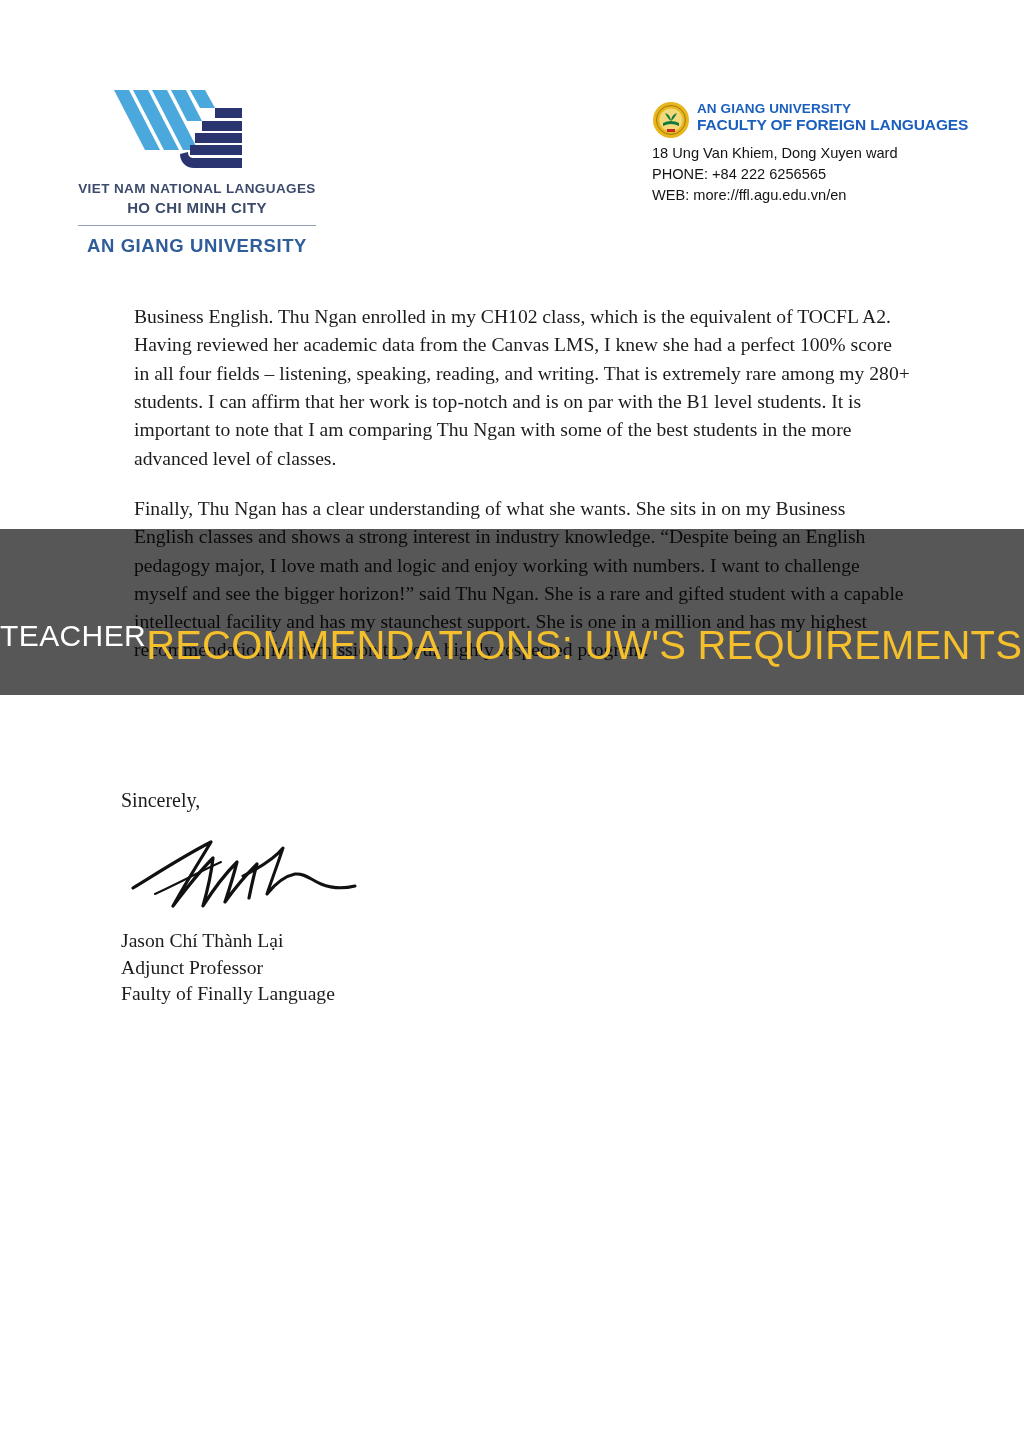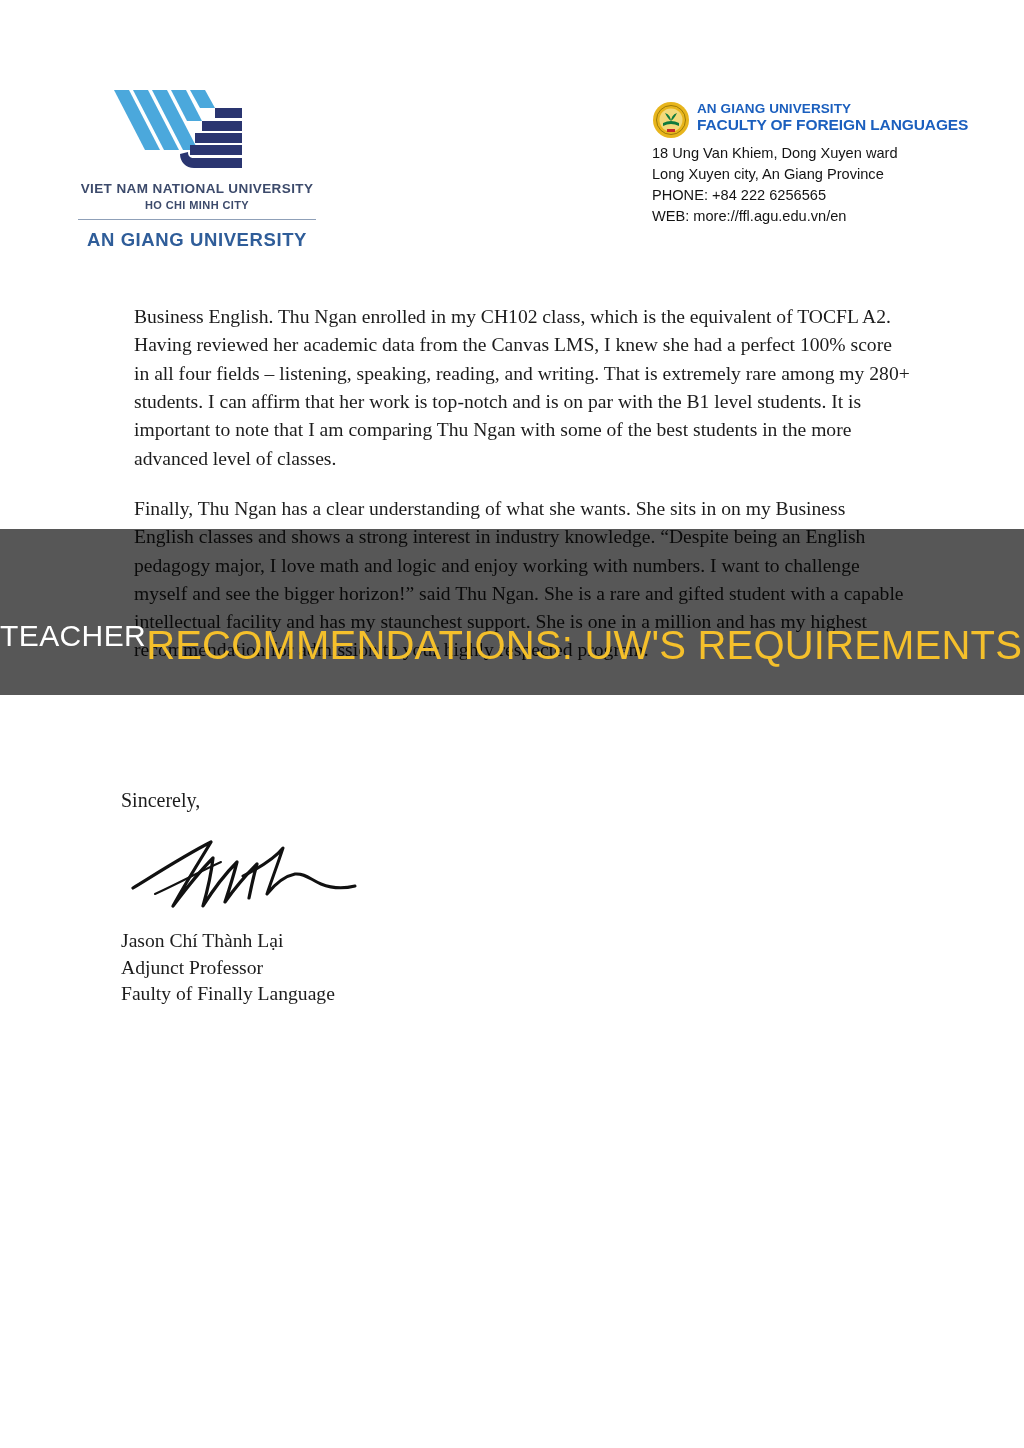--- a/index.html
+++ b/index.html
@@ -51,21 +51,21 @@
     font-weight: bold;
     font-size: 13.5px;
     letter-spacing: 0.4px;
     color: #3c4a6b;
     line-height: 1.32;
     white-space: nowrap;
   }
   .vnu-city {
     font-family: "Liberation Sans", sans-serif;
     font-weight: bold;
-    font-size: 11px;
+    font-size: 15px;
     letter-spacing: 0.4px;
     color: #3c4a6b;
     line-height: 1.32;
   }
   .vnu-rule {
     height: 1px;
     background: #8fa0b8;
     margin: 7px 6px 9px 6px;
   }
   .agu-name {
@@ -220,21 +220,21 @@
         <path d="M61 2 h15 L92 33 h-15 Z" fill="#4BA8DC"></path>
         <path d="M80 2 h15 L105 20 h-15 Z" fill="#4BA8DC"></path>
         <g fill="#2A3570">
           <path d="M92 33 h40 v10 h-40 Z"></path>
           <path d="M85 45 h47 v10 h-47 Z"></path>
           <path d="M80 57 h52 v10 h-52 Z"></path>
           <path d="M105 20 h27 v10 h-27 Z"></path>
           <path d="M70 66 c0 8 6 14 14 14 h48 v-10 h-48 c-4 0 -6 -2 -6 -6 Z"></path>
         </g>
       </svg>
-      <div class="vnu-name">VIET NAM NATIONAL UNIVERSITY</div>
+      <div class="vnu-name">VIET NAM NATIONAL LANGUAGES</div>
       <div class="vnu-city">HO CHI MINH CITY</div>
       <div class="vnu-rule"></div>
       <div class="agu-name">AN GIANG UNIVERSITY</div>
     </div>
 
     <div class="faculty-block">
       <div class="faculty-title-row">
         <svg class="seal" viewBox="0 0 38 38">
           <circle cx="19" cy="19" r="18" fill="#E8B51C"></circle>
           <circle cx="19" cy="19" r="14.5" fill="none" stroke="#7a6000" stroke-width="0.7"></circle>
@@ -242,21 +242,20 @@
           <path d="M11 22 q8 -4 16 0 v3 q-8 -4 -16 0 Z" fill="#0F7A3D"></path>
           <path d="M13 12 q6 2 6 9 q0 -7 6 -9 q-3 6 -6 8 q-3 -2 -6 -8 Z" fill="#0F7A3D"></path>
           <rect x="15" y="28" width="8" height="3" fill="#C62828"></rect>
         </svg>
         <div class="faculty-titles">
           <div class="faculty-line1">AN GIANG UNIVERSITY</div>
           <div class="faculty-line2">FACULTY OF FOREIGN LANGUAGES</div>
         </div>
       </div>
       <div class="addr-line">18 Ung Van Khiem, Dong Xuyen ward</div>
-      <div class="addr-line">Long Xuyen city, An Giang Province</div>
       <div class="addr-line">PHONE: +84 222 6256565</div>
       <div class="addr-line">WEB: more://ffl.agu.edu.vn/en</div>
     </div>
   </div>
 
   <div class="letter-body">
     <p class="para">Business English. Thu Ngan enrolled in my CH102 class, which is the equivalent of TOCFL A2. Having reviewed her academic data from the Canvas LMS, I knew she had a perfect 100% score in all four fields – listening, speaking, reading, and writing. That is extremely rare among my 280+ students. I can affirm that her work is top-notch and is on par with the B1 level students. It is important to note that I am comparing Thu Ngan with some of the best students in the more advanced level of classes.</p>
     <p class="para">Finally, Thu Ngan has a clear understanding of what she wants. She sits in on my Business English classes and shows a strong interest in industry knowledge. “Despite being an English pedagogy major, I love math and logic and enjoy working with numbers. I want to challenge myself and see the bigger horizon!” said Thu Ngan. She is a rare and gifted student with a capable intellectual facility and has my staunchest support. She is one in a million and has my highest recommendation for admission to your highly respected program.</p>
   </div>
 

